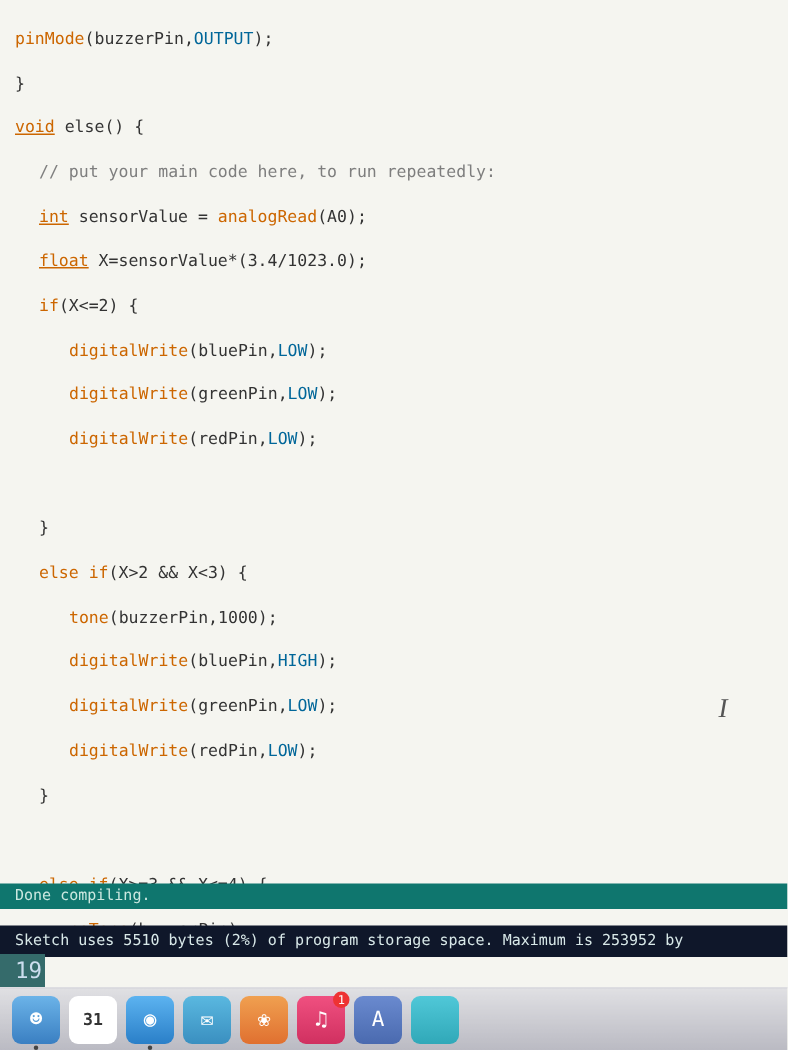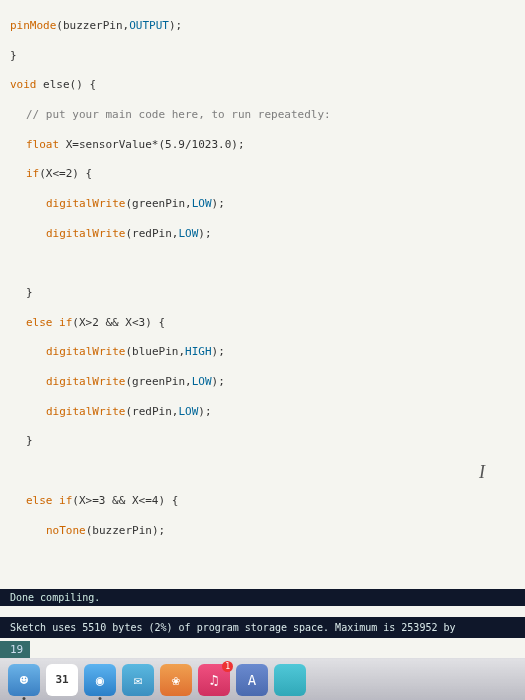--- a/index.html
+++ b/index.html
@@ -12,53 +12,53 @@
       overflow: hidden;
       position: relative;
     }
     .editor {
       padding: 4px 2px;
       line-height: 1.35;
       white-space: pre;
       color: #333;
     }
     .kw-fn { color: #cc6600; }
-    .kw-type { color: #cc6600; }
+    .kw-type { color: #cc6600; text-decoration: underline; }
     .kw-const { color: #006699; }
     .kw-arduino { color: #cc6600; }
     .comment { color: #7e7e7e; }
     .line { padding-left: 12px; text-indent: -4px; }
     .line.i1 { padding-left: 28px; }
     .line.i2 { padding-left: 48px; }
     .status-bar {
       position: absolute;
       bottom: 62px;
       left: 0; right: 0;
       background: #0f172a;
       color: #d8e8e8;
       font-size: 10px;
       padding: 4px 10px;
       line-height: 1.3;
     }
     .compile-msg {
       position: absolute;
       bottom: 94px;
       left: 0; right: 0;
-      background: #0f172a;
+      background: #0f766e;
       color: #cce8e0;
       font-size: 10px;
       padding: 3px 10px;
     }
     .line-num {
       position: absolute;
       bottom: 42px;
       left: 0;
       background: #356b6b;
       color: #cde;
-      font-size: 11px;
+      font-size: 15px;
       padding: 2px 10px;
       width: 30px;
       text-align: left;
     }
     .dock {
       position: absolute;
       bottom: 0; left: 0; right: 0;
       height: 42px;
       background: linear-gradient(to bottom, rgba(220,220,225,0.85), rgba(180,180,190,0.9));
       border-top: 1px solid rgba(255,255,255,0.5);
@@ -107,27 +107,30 @@
     }
   </style>
 </head>
 <body>
 
 <div class="editor">
 <div class="line"><span class="kw-arduino">pinMode</span><span>(buzzerPin,</span><span class="kw-const">OUTPUT</span><span>);</span></div>
 <div class="line"><span>}</span></div>
 <div class="line"><span class="kw-type">void</span><span> else() {</span></div>
 <div class="line i1"><span class="comment">// put your main code here, to run repeatedly:</span></div>
-<div class="line i1"><span class="kw-type">float</span><span> X=sensorValue*(5.9/1023.0);</span></div>
+<div class="line i1"><span class="kw-type">int</span><span> sensorValue = </span><span class="kw-arduino">analogRead</span><span>(A0);</span></div>
+<div class="line i1"><span class="kw-type">float</span><span> X=sensorValue*(3.4/1023.0);</span></div>
 <div class="line i1"><span class="kw-fn">if</span><span>(X&lt;=2) {</span></div>
+<div class="line i2"><span class="kw-arduino">digitalWrite</span><span>(bluePin,</span><span class="kw-const">LOW</span><span>);</span></div>
 <div class="line i2"><span class="kw-arduino">digitalWrite</span><span>(greenPin,</span><span class="kw-const">LOW</span><span>);</span></div>
 <div class="line i2"><span class="kw-arduino">digitalWrite</span><span>(redPin,</span><span class="kw-const">LOW</span><span>);</span></div>
 <div class="line">&nbsp;</div>
 <div class="line i1"><span>}</span></div>
 <div class="line i1"><span class="kw-fn">else if</span><span>(X&gt;2 &amp;&amp; X&lt;3) {</span></div>
+<div class="line i2"><span class="kw-arduino">tone</span><span>(buzzerPin,1000);</span></div>
 <div class="line i2"><span class="kw-arduino">digitalWrite</span><span>(bluePin,</span><span class="kw-const">HIGH</span><span>);</span></div>
 <div class="line i2"><span class="kw-arduino">digitalWrite</span><span>(greenPin,</span><span class="kw-const">LOW</span><span>);</span></div>
 <div class="line i2"><span class="kw-arduino">digitalWrite</span><span>(redPin,</span><span class="kw-const">LOW</span><span>);</span></div>
 <div class="line i1"><span>}</span></div>
 <div class="line">&nbsp;</div>
 <div class="line i1"><span class="kw-fn">else if</span><span>(X&gt;=3 &amp;&amp; X&lt;=4) {</span></div>
 <div class="line i2"><span class="kw-arduino">noTone</span><span>(buzzerPin);</span></div>
 
 
 

